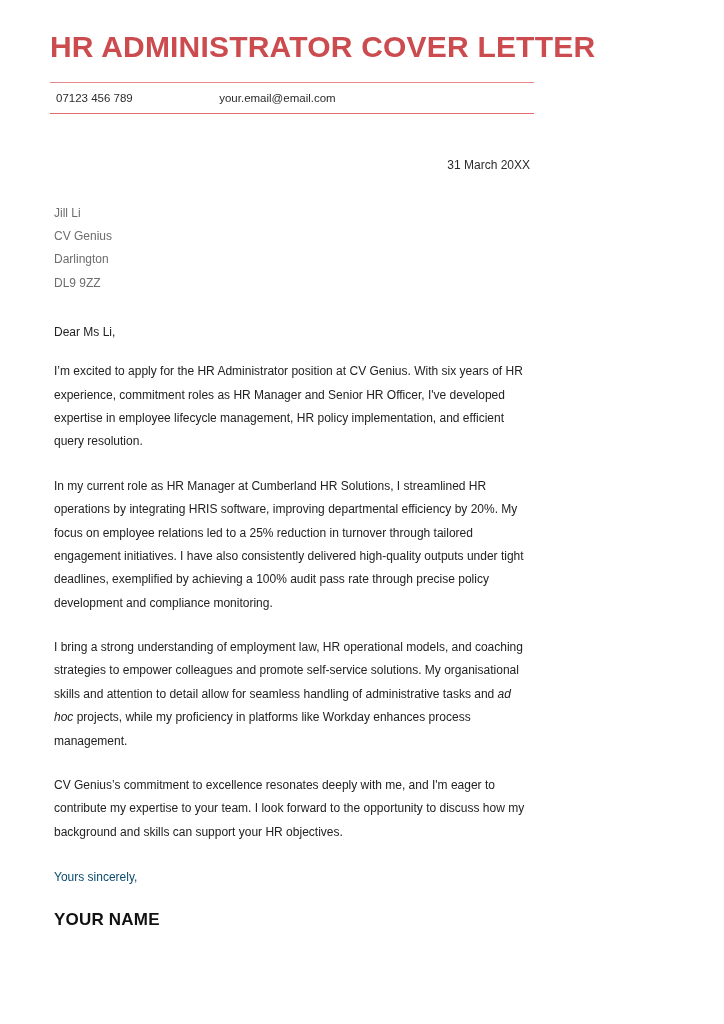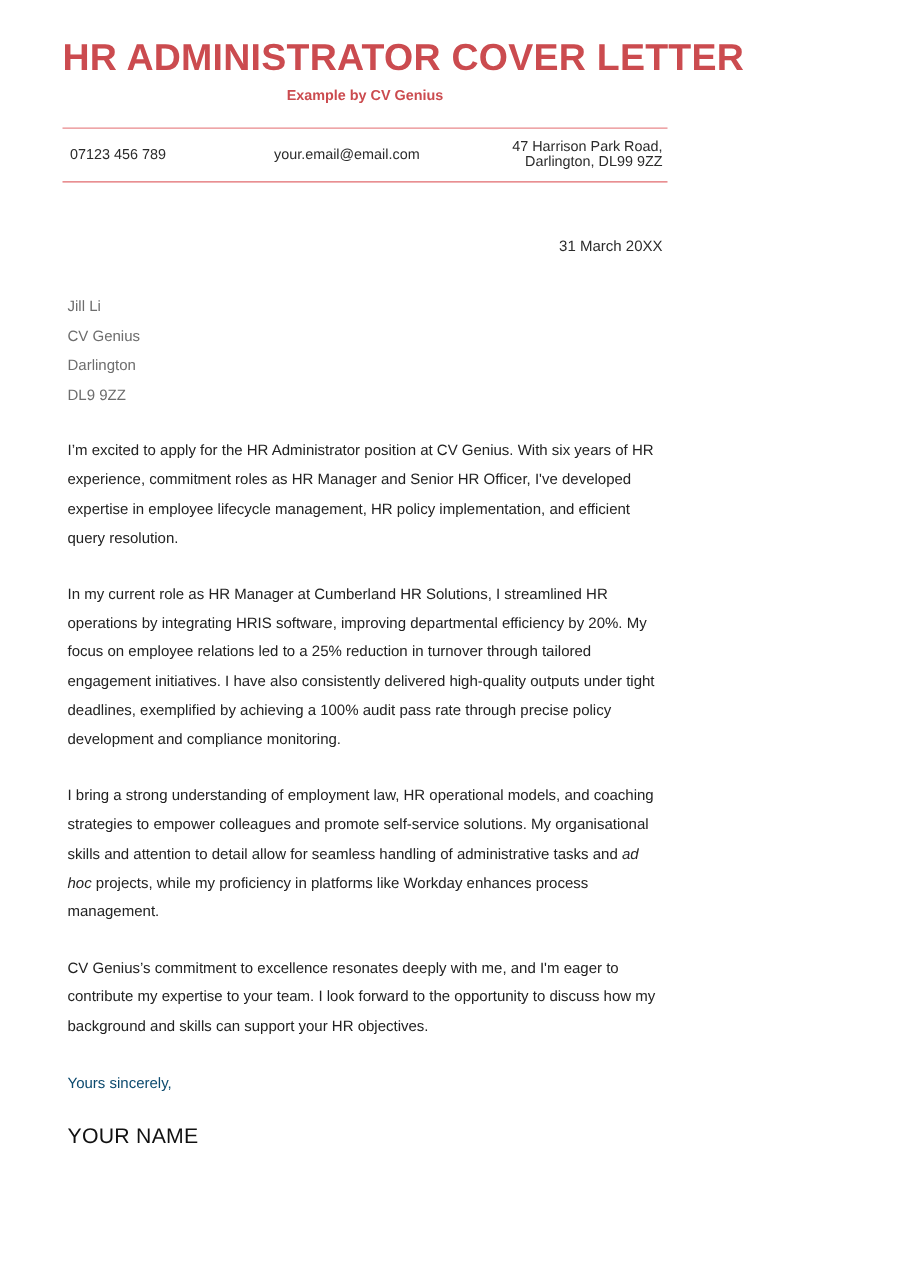--- a/index.html
+++ b/index.html
@@ -109,52 +109,51 @@
     font-style: italic;
   }
   .closing {
     margin-top: 26px;
     font-size: 12px;
     color: #0c4a6e;
   }
   .signature-name {
     margin-top: 26px;
     font-size: 17px;
-    font-weight: normal;
+    font-weight: bold;
     color: #111111;
     letter-spacing: 0.2px;
   }
 </style>
 </head>
 <body>
 
 <div class="page">
 
   <div class="header">
     <h1 class="doc-title">HR ADMINISTRATOR COVER LETTER</h1>
-    <div class="doc-subtitle">Example by CV Genius</div>
   </div>
 
   <div class="contact-bar">
     <div class="contact-phone">07123 456 789</div>
     <div class="contact-email">your.email@email.com</div>
-    <div class="contact-address">47 Harrison Park Road, Darlington, DL99 9ZZ</div>
   </div>
 
   <div class="letter">
 
     <div class="date-line">31 March 20XX</div>
 
     <div class="recipient">
       <div>Jill Li</div>
       <div>CV Genius</div>
       <div>Darlington</div>
       <div>DL9 9ZZ</div>
     </div>
 
+    <div class="salutation">Dear Ms Li,</div>
 
     <p class="body-paragraph">I’m excited to apply for the HR Administrator position at CV Genius. With six years of HR experience, commitment roles as HR Manager and Senior HR Officer, I've developed expertise in employee lifecycle management, HR policy implementation, and efficient query resolution.</p>
 
     <p class="body-paragraph">In my current role as HR Manager at Cumberland HR Solutions, I streamlined HR operations by integrating HRIS software, improving departmental efficiency by 20%. My focus on employee relations led to a 25% reduction in turnover through tailored engagement initiatives. I have also consistently delivered high-quality outputs under tight deadlines, exemplified by achieving a 100% audit pass rate through precise policy development and compliance monitoring.</p>
 
     <p class="body-paragraph"><span>I bring a strong understanding of employment law, HR operational models, and coaching strategies to empower colleagues and promote self-service solutions. My organisational skills and attention to detail allow for seamless handling of administrative tasks and </span><em>ad hoc</em><span> projects, while my proficiency in platforms like Workday enhances process management.</span></p>
 
     <p class="body-paragraph">CV Genius’s commitment to excellence resonates deeply with me, and I'm eager to contribute my expertise to your team. I look forward to the opportunity to discuss how my background and skills can support your HR objectives.</p>
 
     <div class="closing">Yours sincerely,</div>

